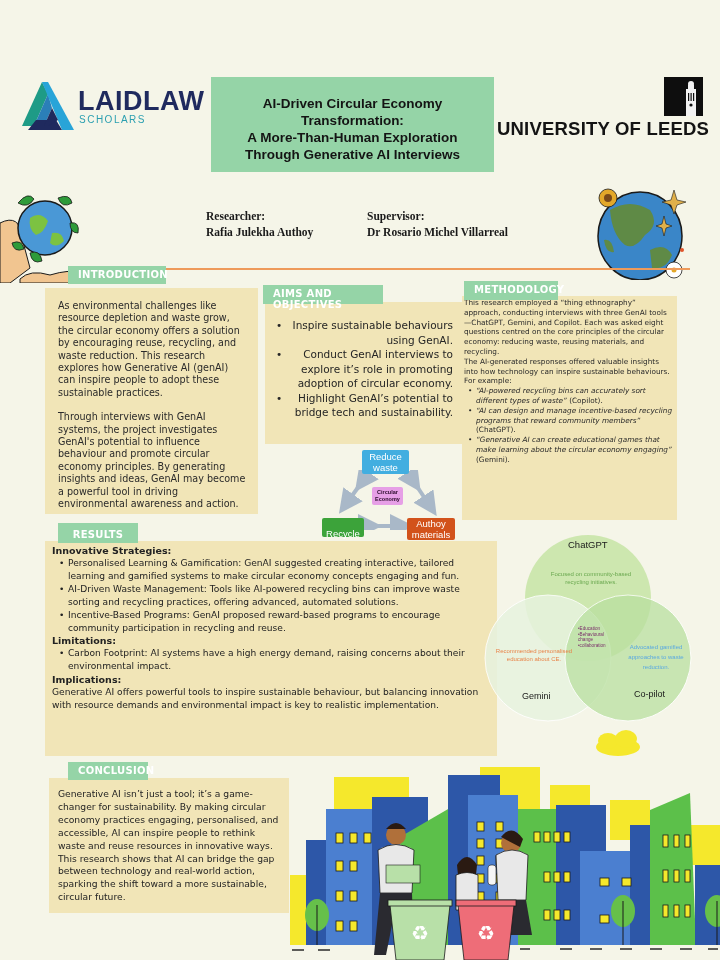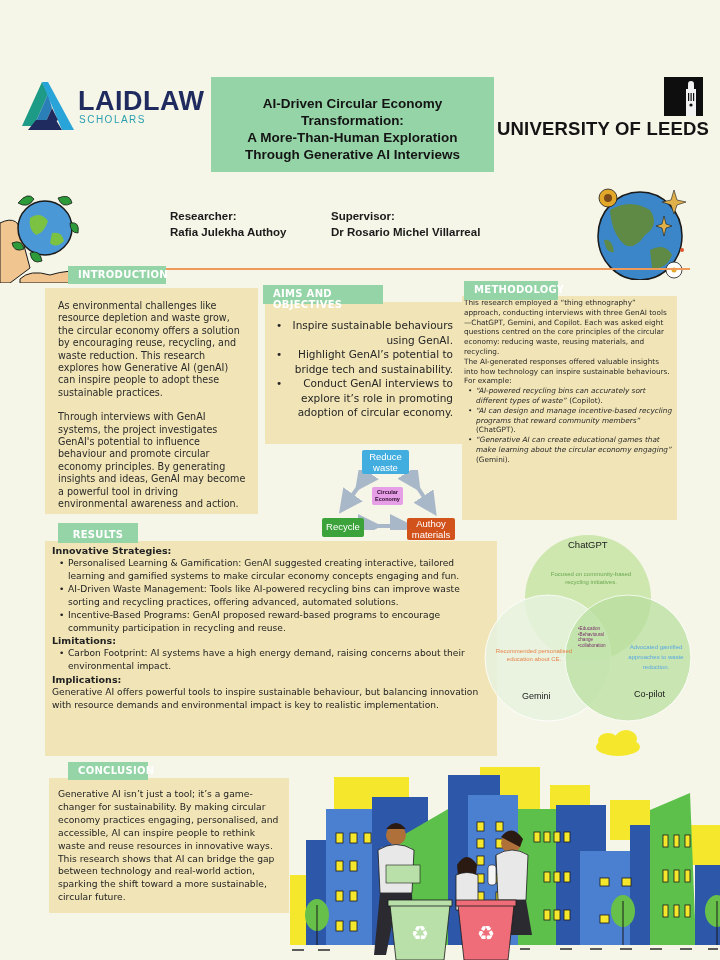--- a/index.html
+++ b/index.html
@@ -10,21 +10,21 @@
   
   .logo-laidlaw { left: 22px; top: 80px; width: 130px; height: 50px; }
   .laidlaw-word { position: absolute; left: 56px; top: 6px; font-family: "Liberation Sans", sans-serif; font-weight: 700; font-size: 27px; color: #1f2a5e; letter-spacing: 0.5px; }
   .laidlaw-sub { position: absolute; left: 57px; top: 34px; font-family: "Liberation Sans", sans-serif; font-size: 10px; color: #2a9fb0; letter-spacing: 1.5px; }
   .title-box { left: 211px; top: 77px; width: 283px; height: 95px; background: #95d4a7; display: flex; align-items: flex-start; justify-content: center; padding-top: 18px; text-align: center; }
   .title-box h1 { font-family: "Liberation Sans", sans-serif; font-size: 13.5px; line-height: 17px; font-weight: 700; color: #141414; white-space: pre-line; }
   .leeds-crest { left: 664px; top: 77px; width: 39px; height: 39px; background: #0e0e0e; overflow: hidden; }
   .leeds-name { left: 497px; top: 118px; font-family: "Liberation Sans", sans-serif; font-weight: 700; font-size: 18.5px; color: #141414; letter-spacing: 0.2px; }
 
   
-  .person-label { font-family: Liberation Sans, sans-serif; font-weight: 700; font-size: 11.5px; line-height: 16px; color: #1a1a1a; }
+  .person-label { font-family: Liberation Serif, serif; font-weight: 700; font-size: 11.5px; line-height: 16px; color: #1a1a1a; margin-left: 36px; }
   .divider { left: 70px; top: 268px; width: 620px; height: 2px; background: #ee9a5a; }
 
   
   .sec-tab { background: #95d4a7; color: #ffffff; font-family: "DejaVu Sans", sans-serif; font-weight: 700; font-size: 10px; letter-spacing: 0.3px; padding: 3px 10px; text-transform: uppercase; }
   .panel { background: #f1e5b7; }
   .body-text { font-size: 9.6px; line-height: 12.4px; color: #2a2a2a; }
 
   .intro-panel { left: 45px; top: 288px; width: 213px; height: 226px; padding: 12px 10px 8px 13px; }
   .intro-tab { left: 68px; top: 266px; width: 98px; height: 18px; z-index: 2; }
 
@@ -37,21 +37,21 @@
   .meth-tab { left: 464px; top: 281px; width: 94px; height: 19px; z-index: 2; }
   .meth-panel { left: 462px; top: 296px; width: 215px; height: 224px; padding: 2px 4px 4px 2px; font-size: 7.3px; line-height: 9.8px; color: #2a2a2a; }
   .meth-panel ul { list-style: none; }
   .meth-panel li { padding-left: 12px; position: relative; }
   .meth-panel li::before { content: "•"; position: absolute; left: 4px; }
   .meth-panel .q { font-style: italic; }
 
   
   .ce-box { font-family: "Liberation Sans", sans-serif; color: #ffffff; text-align: center; font-size: 9.5px; line-height: 10.5px; border-radius: 2px; }
   .ce-reduce { left: 362px; top: 450px; width: 47px; height: 24px; background: #42aee0; padding-top: 2px; }
-  .ce-recycle { left: 322px; top: 518px; width: 42px; height: 19px; background: #3ca33a; padding-top: 4px; }
+  .ce-recycle { left: 322px; top: 518px; width: 42px; height: 19px; background: #3ca33a; padding-top: 11px; }
   .ce-reuse { left: 407px; top: 518px; width: 48px; height: 22px; background: #d2521b; padding-top: 1px; }
   .ce-center { left: 372px; top: 487px; width: 31px; height: 18px; background: #e69fe6; color: #2a0a2a; font-size: 5.5px; line-height: 7px; font-weight: 700; padding-top: 2px; }
 
   
   .results-tab { left: 58px; top: 523px; width: 80px; height: 20px; z-index: 2; text-align: center; padding-top: 6px; }
   .results-panel { left: 45px; top: 541px; width: 452px; height: 215px; padding: 3px 8px 4px 7px; font-size: 9.1px; line-height: 12.9px; color: #222; }
   .results-panel h3 { font-family: "DejaVu Sans", sans-serif; font-size: 9.5px; font-weight: 700; line-height: 13px; }
   .results-panel ul { list-style: none; }
   .results-panel li { padding-left: 16px; position: relative; }
   .results-panel li::before { content: "•"; position: absolute; left: 7px; }
@@ -140,22 +140,22 @@
 <div class="abs sec-tab intro-tab">Introduction</div>
 <div class="abs panel intro-panel body-text">
   <p>As environmental challenges like resource depletion and waste grow, the circular economy offers a solution by encouraging reuse, recycling, and waste reduction. This research explores how Generative AI (genAI) can inspire people to adopt these sustainable practices.</p>
   <p style="margin-top:12px">Through interviews with GenAI systems, the project investigates GenAI's potential to influence behaviour and promote circular economy principles. By generating insights and ideas, GenAI may become a powerful tool in driving environmental awareness and action.</p>
 </div>
 
 <div class="abs sec-tab aims-tab">Aims and Objectives</div>
 <div class="abs panel aims-panel">
   <ul class="aims-list">
     <li>Inspire sustainable behaviours using GenAI.</li>
+    <li>Conduct GenAI interviews to explore it’s role in promoting adoption of circular economy.</li>
     <li>Highlight GenAI’s potential to bridge tech and sustainability.</li>
-    <li>Conduct GenAI interviews to explore it’s role in promoting adoption of circular economy.</li>
   </ul>
 </div>
 
 <svg class="abs deco" style="left:330px;top:470px" width="120" height="60" viewBox="0 0 120 60">
   <defs>
     <marker id="ah" markerWidth="6" markerHeight="6" refX="3" refY="3" orient="auto">
       <polygon points="0,0 6,3 0,6" fill="#a9b8c8"></polygon>
     </marker>
   </defs>
   <line x1="32" y1="12" x2="16" y2="34" stroke="#a9b8c8" stroke-width="4" marker-start="url(#ah)" marker-end="url(#ah)"></line>

